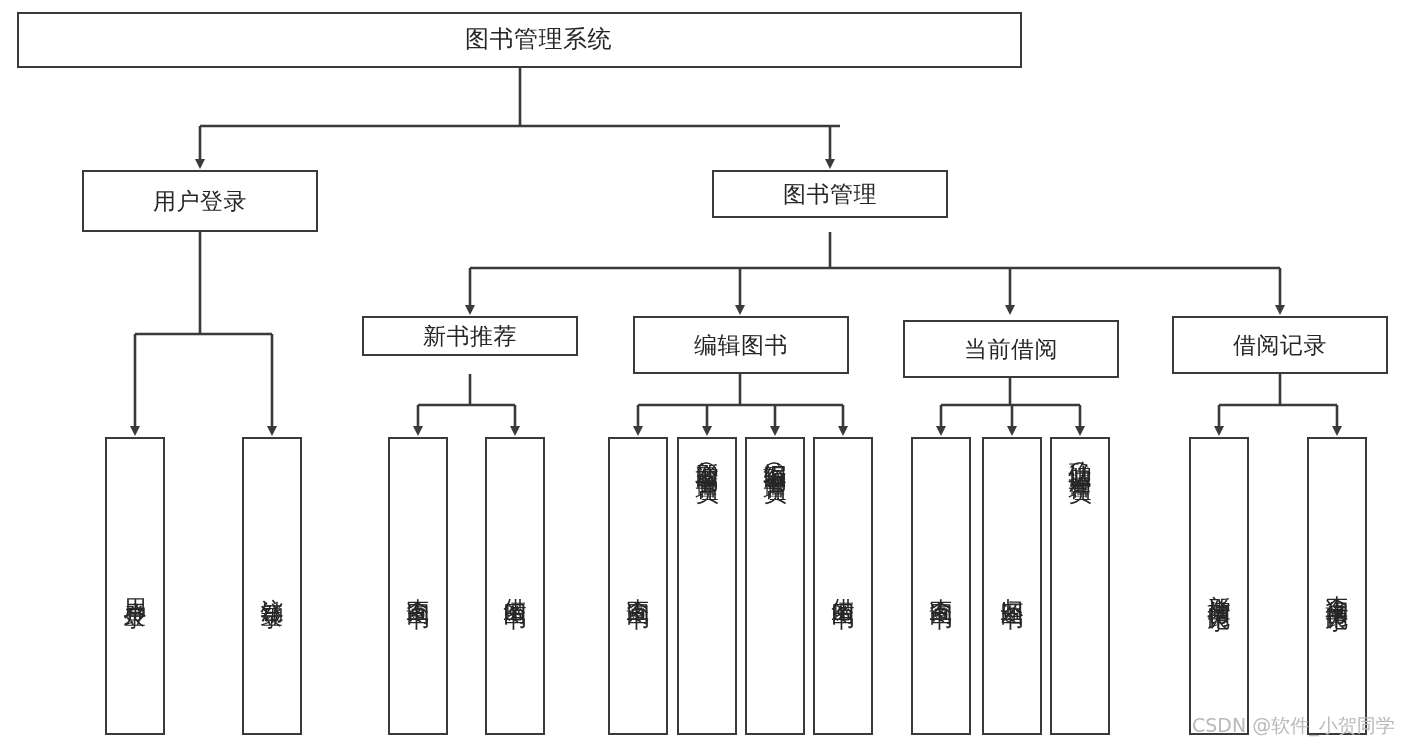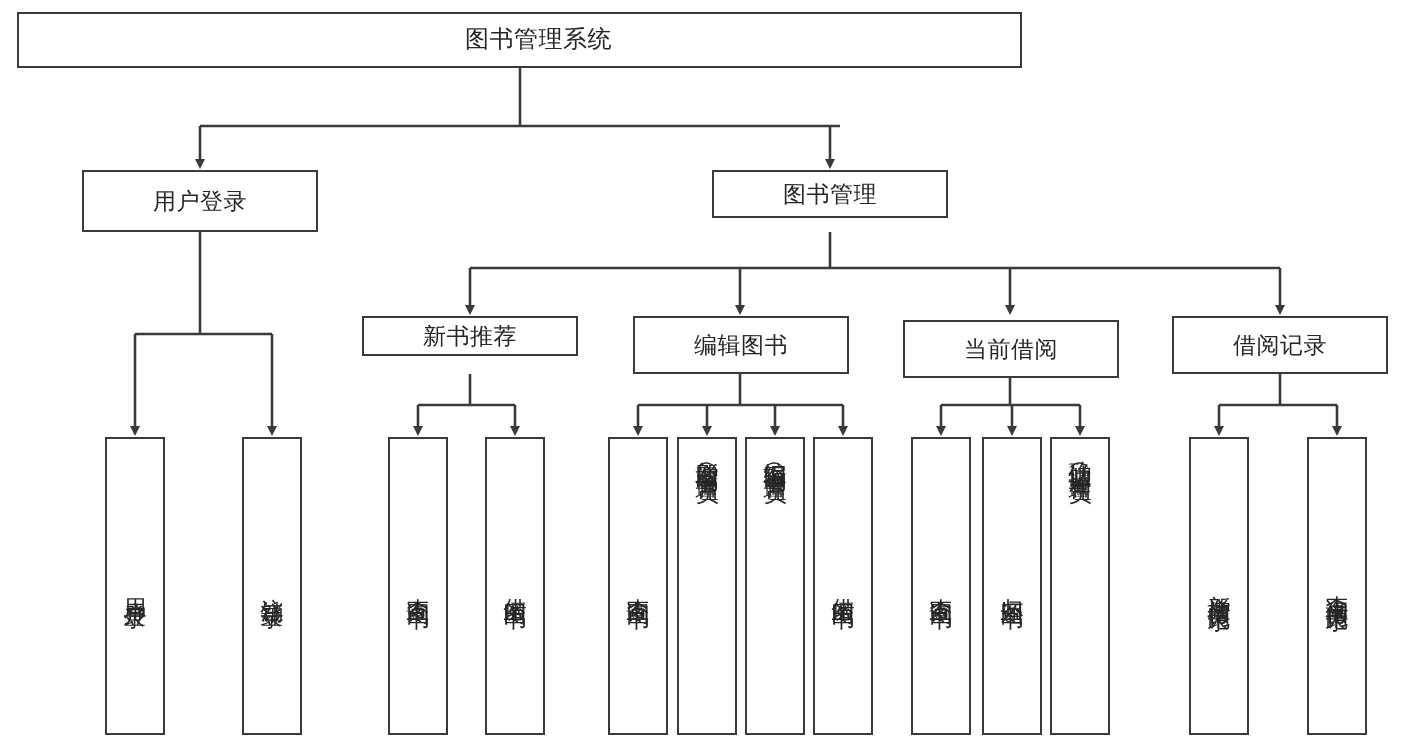--- a/index.html
+++ b/index.html
@@ -189,14 +189,15 @@
     <span class="lbl">确认归还（管理员）</span>
   </div>
 
   <div class="node vert center" style="left:1189px; top:437px; width:60px; height:298px;">
     <span class="lbl">新增借阅记录</span>
   </div>
   <div class="node vert center" style="left:1307px; top:437px; width:60px; height:298px;">
     <span class="lbl">查询借阅记录</span>
   </div>
 
+  <div class="watermark" style="left:1192px; top:713px;">CSDN @软件_小贺同学</div>
 
 </div>
 
 </body></html>

